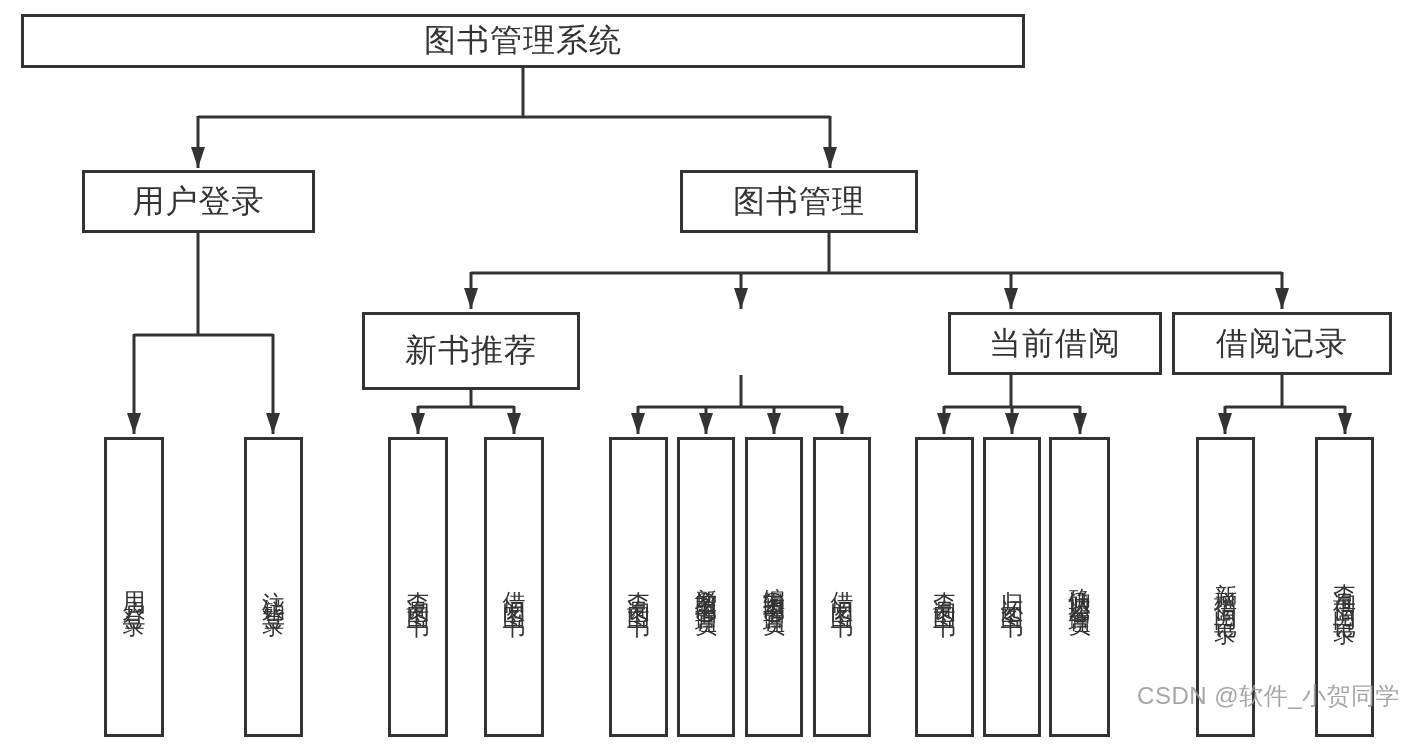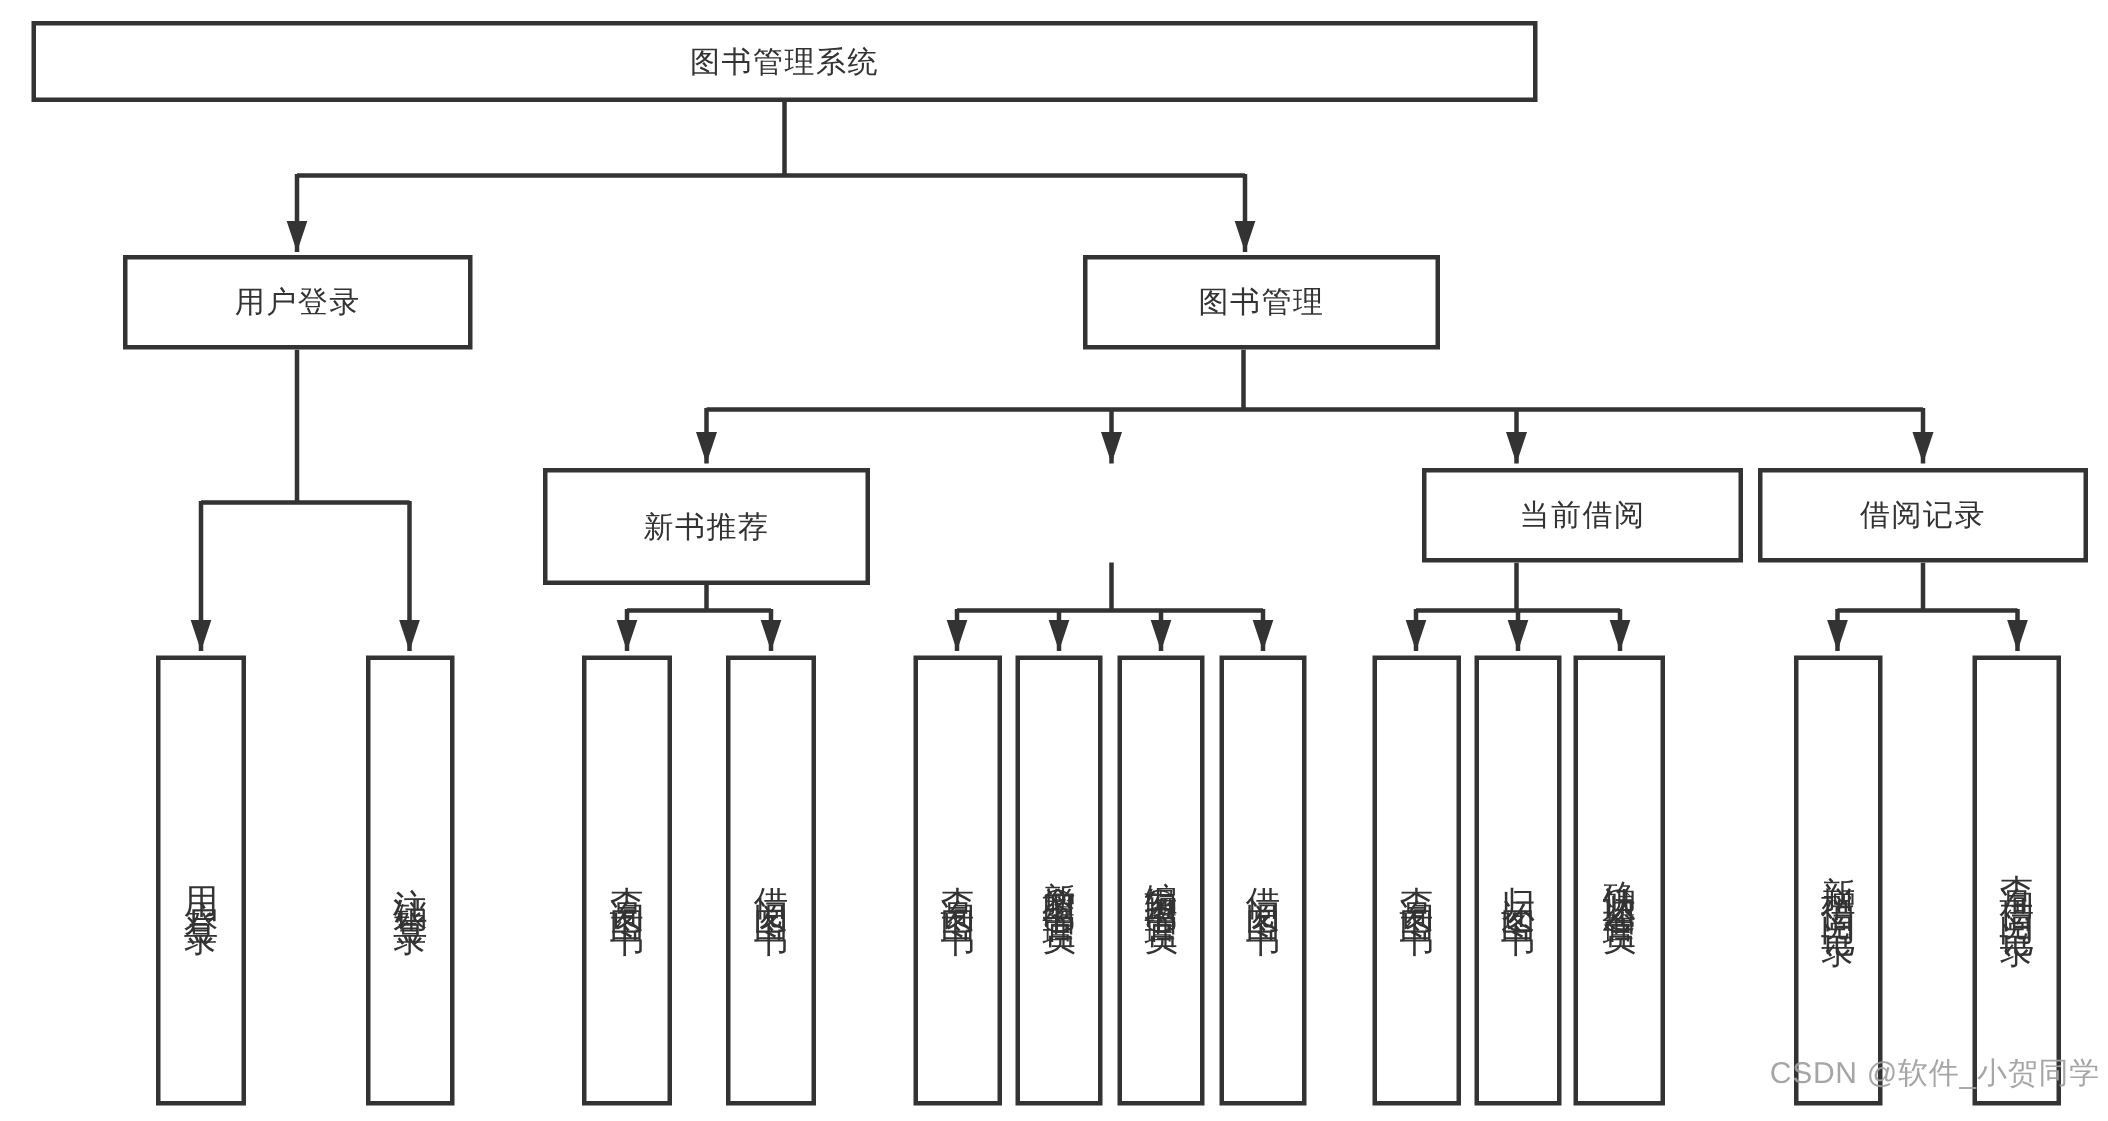--- a/index.html
+++ b/index.html
@@ -27,41 +27,41 @@
     position: absolute;
     box-sizing: border-box;
     background: #ffffff;
     border: 3px solid #333333;
     display: flex;
     align-items: center;
     justify-content: center;
     text-align: center;
   }
   .h-node {
-    font-size: 20px;
+    font-size: 32px;
     letter-spacing: 1px;
   }
   .v-node {
     writing-mode: vertical-rl;
     text-orientation: mixed;
     font-size: 23px;
     letter-spacing: 8px;
     line-height: 1;
     padding-top: 4px;
   }
   .v-tight {
     font-size: 22px;
     letter-spacing: 4px;
     padding-top: 2px;
   }
   .watermark {
     position: absolute;
-    top: 702px;
+    top: 680px;
     right: 5px;
-    font-size: 20px;
+    font-size: 24px;
     letter-spacing: 0.5px;
     color: rgba(158, 158, 160, 0.92);
     z-index: 5;
     white-space: nowrap;
   }
 </style>
 </head>
 <body>
 
 <div class="canvas">
@@ -105,21 +105,21 @@
 
       <path d="M1282,375 V407 M1225,407 H1345"></path>
       <line x1="1225" y1="406" x2="1225" y2="434" marker-end="url(#arrow)"></line>
       <line x1="1345" y1="406" x2="1345" y2="434" marker-end="url(#arrow)"></line>
     </g>
   </svg>
 
   <div class="node h-node" style="left:21px; top:14px; width:1004px; height:54px;">图书管理系统</div>
 
   <div class="node h-node" style="left:82px; top:170px; width:233px; height:63px;">用户登录</div>
-  <div class="node h-node" style="left:722px; top:170px; width:238px; height:63px;">图书管理</div>
+  <div class="node h-node" style="left:680px; top:170px; width:238px; height:63px;">图书管理</div>
 
   <div class="node h-node" style="left:362px; top:312px; width:218px; height:78px;">新书推荐</div>
   <div class="node h-node" style="left:948px; top:312px; width:214px; height:63px;">当前借阅</div>
   <div class="node h-node" style="left:1172px; top:312px; width:220px; height:63px;">借阅记录</div>
 
   <div class="node v-node" style="left:104px; top:437px; width:60px; height:300px;">用户登录</div>
   <div class="node v-node" style="left:244px; top:437px; width:59px; height:300px;">注销登录</div>
 
   <div class="node v-node" style="left:388px; top:437px; width:60px; height:300px;">查询图书</div>
   <div class="node v-node" style="left:484px; top:437px; width:60px; height:300px;">借阅图书</div>

